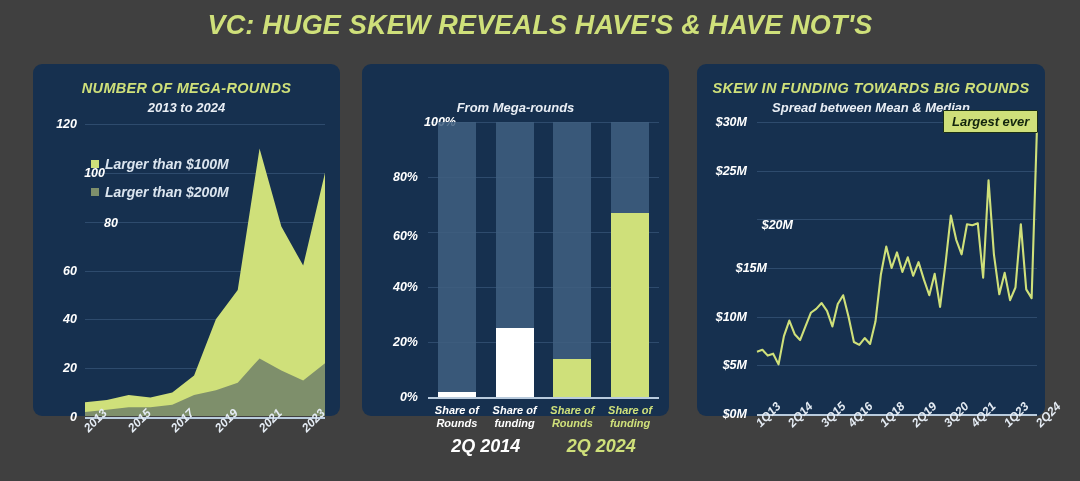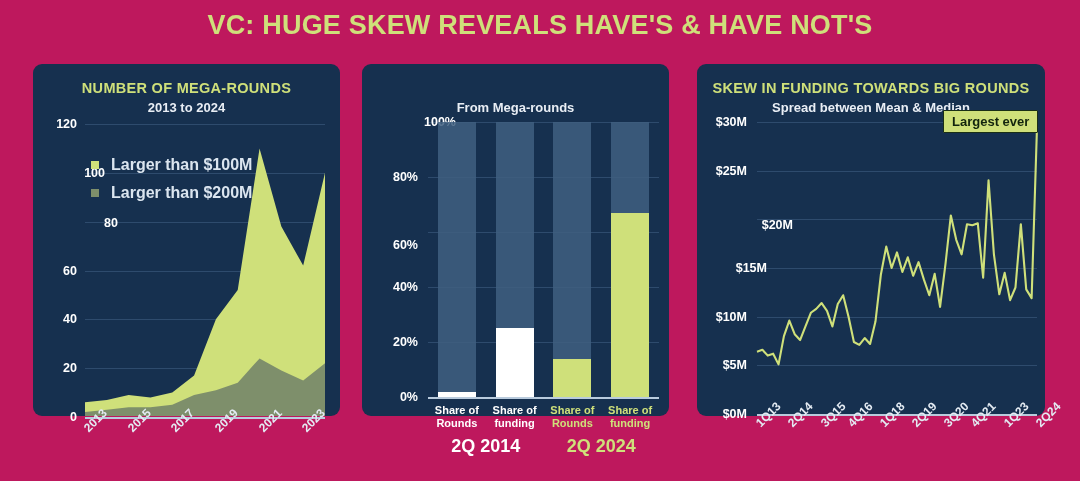--- a/index.html
+++ b/index.html
@@ -11,21 +11,22 @@
     width: 1080px;
     height: 481px;
     overflow: hidden;
     font-family: "Liberation Sans", sans-serif;
     color: #ffffff;
     position: relative;
   }
   #stage {
     position: absolute;
     inset: 0;
-    background: #be185d;
+    background: #404040;
+    font-style: italic;
   }
   
   .main-title {
     position: absolute;
     left: 0; top: 10px;
     width: 1080px;
     text-align: center;
     font-size: 27px;
     font-weight: bold;
     letter-spacing: 0.2px;
@@ -92,22 +93,22 @@
   .axisline {
     position: absolute;
     height: 2px;
     background: #b9cbdd;
   }
   
   .legend-item {
     position: absolute;
     display: flex;
     align-items: center;
-    gap: 12px;
-    font-size: 16px;
+    gap: 6px;
+    font-size: 14px;
     font-weight: bold;
     color: #dbe5ef;
     white-space: nowrap;
   }
   .legend-swatch {
     width: 8px; height: 8px;
     display: inline-block;
   }
   
   .bg-bar {
@@ -208,21 +209,21 @@
         <div class="gridline" style="left: 66px; top: 278px; width: 231px;"></div>
         <div class="gridline" style="left: 66px; top: 223px; width: 231px;"></div>
         <div class="gridline" style="left: 66px; top: 168px; width: 231px;"></div>
         <div class="gridline" style="left: 66px; top: 113px; width: 231px;"></div>
         <div class="gridline" style="left: 66px; top: 58px; width: 231px;"></div>
       </div>
     <div id="p2-yticks">
         <div class="ytick" style="left: 0px; top: 333px; width: 56px;">0%</div>
         <div class="ytick" style="left: 0px; top: 278px; width: 56px;">20%</div>
         <div class="ytick" style="left: 0px; top: 223px; width: 56px;">40%</div>
-        <div class="ytick" style="left: 0px; top: 181px; width: 56px;">60%</div>
+        <div class="ytick" style="left: 0px; top: 172px; width: 56px;">60%</div>
         <div class="ytick" style="left: 0px; top: 113px; width: 56px;">80%</div>
         <div class="ytick" style="left: 0px; top: 58px; width: 56px; padding-left: 38px;">100%</div>
       </div>
     <div id="p2-bars">
         <div class="bg-bar" style="left: 75.875px; top: 58px; width: 38px; height: 275px;"></div>
         <div class="fg-bar" style="left: 75.875px; top: 327.5px; width: 38px; height: 5.5px; background: rgb(255, 255, 255);"></div>
         <div class="bg-bar" style="left: 133.625px; top: 58px; width: 38px; height: 275px;"></div>
         <div class="fg-bar" style="left: 133.625px; top: 264.25px; width: 38px; height: 68.75px; background: rgb(255, 255, 255);"></div>
         <div class="bg-bar" style="left: 191.375px; top: 58px; width: 38px; height: 275px;"></div>
         <div class="fg-bar" style="left: 191.375px; top: 294.5px; width: 38px; height: 38.5px; background: rgb(207, 224, 122);"></div>

